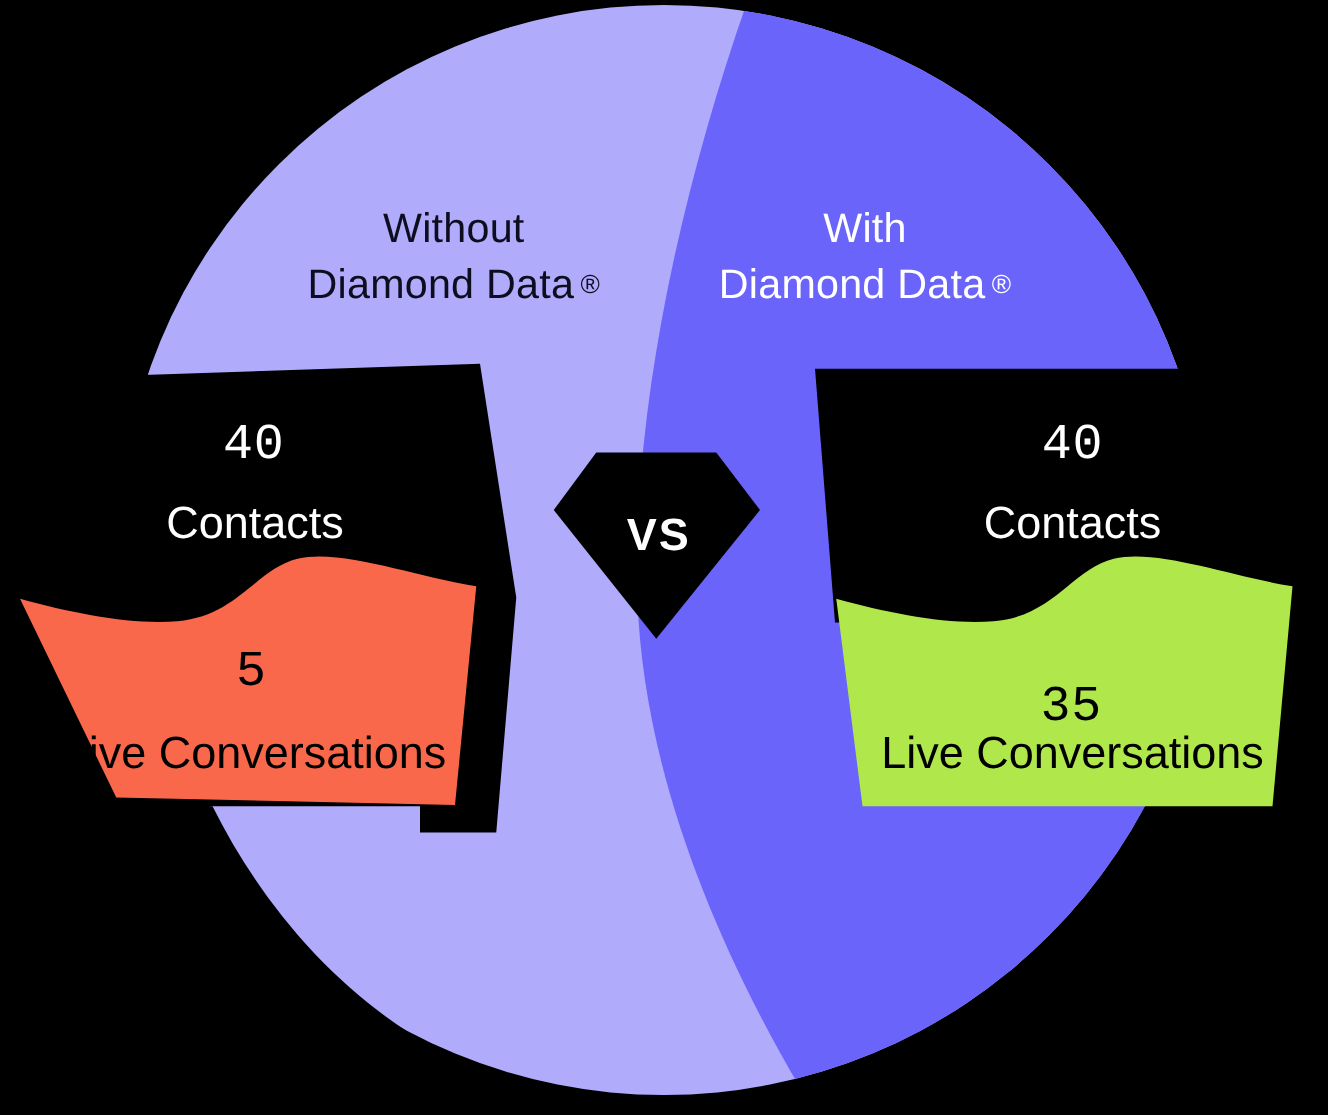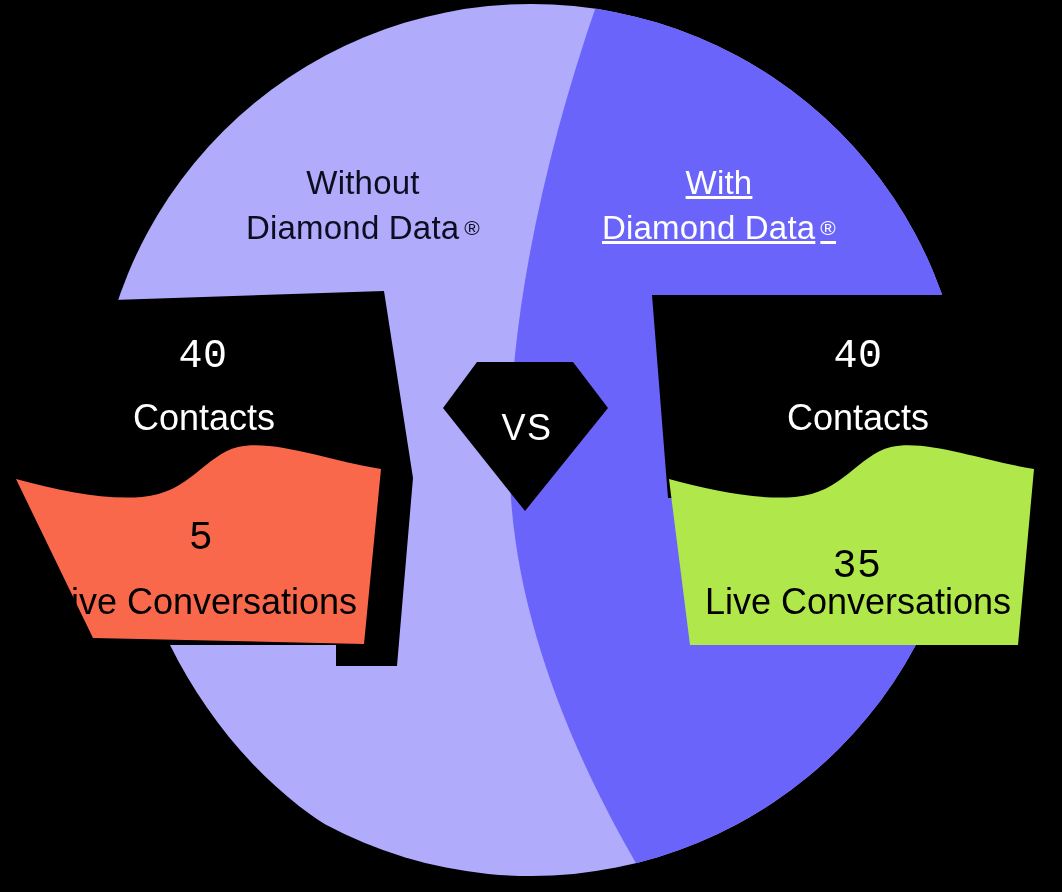--- a/index.html
+++ b/index.html
@@ -39,21 +39,21 @@
     font-weight: 500;
     letter-spacing: 0.5px;
     font-family: Liberation Mono, monospace;
   }
   .sub {
     font-size: 36px;
     font-weight: 400;
   }
   .vs {
     font-size: 36px;
-    font-weight: 400;
+    font-weight: 700;
     letter-spacing: 1.5px;
     color: #ffffff;
   }
   .white { color: #ffffff; }
   .dark  { color: #0d0d1f; }
   .black-text { color: #000000; }
   .reg {
     font-size: 21px;
     vertical-align: 4px;
     margin-left: 5px;
@@ -88,21 +88,21 @@
     <path d="M 669,479 C 713,491 758,500 795,497 C 843,493 858,455 891,447 C 927,439 983,461 1034,469 L 1018,645 L 690,645 Z" fill="#B0E84C"></path>
 
     <path d="M 477,362 L 573,362 L 608,408 L 525,511 L 443,408 Z" fill="#000000"></path>
   </svg>
 
   <div class="lbl title dark" style="left:363px; top:205px;">
     <span>Without</span><br>
     <span>Diamond Data</span><span class="reg">®</span>
   </div>
 
-  <div class="lbl title white" style="left:719px; top:205px;text-decoration:underline;">
+  <div class="lbl title white" style="left:692px; top:205px;">
     <span>With</span><br>
     <span>Diamond Data</span><span class="reg">®</span>
   </div>
 
   <div class="lbl num white" style="left:203px; top:357px;">40</div>
   <div class="lbl sub white" style="left:204px; top:418px;">Contacts</div>
 
   <div class="lbl num white" style="left:858px; top:357px;">40</div>
   <div class="lbl sub white" style="left:858px; top:418px;">Contacts</div>
 

